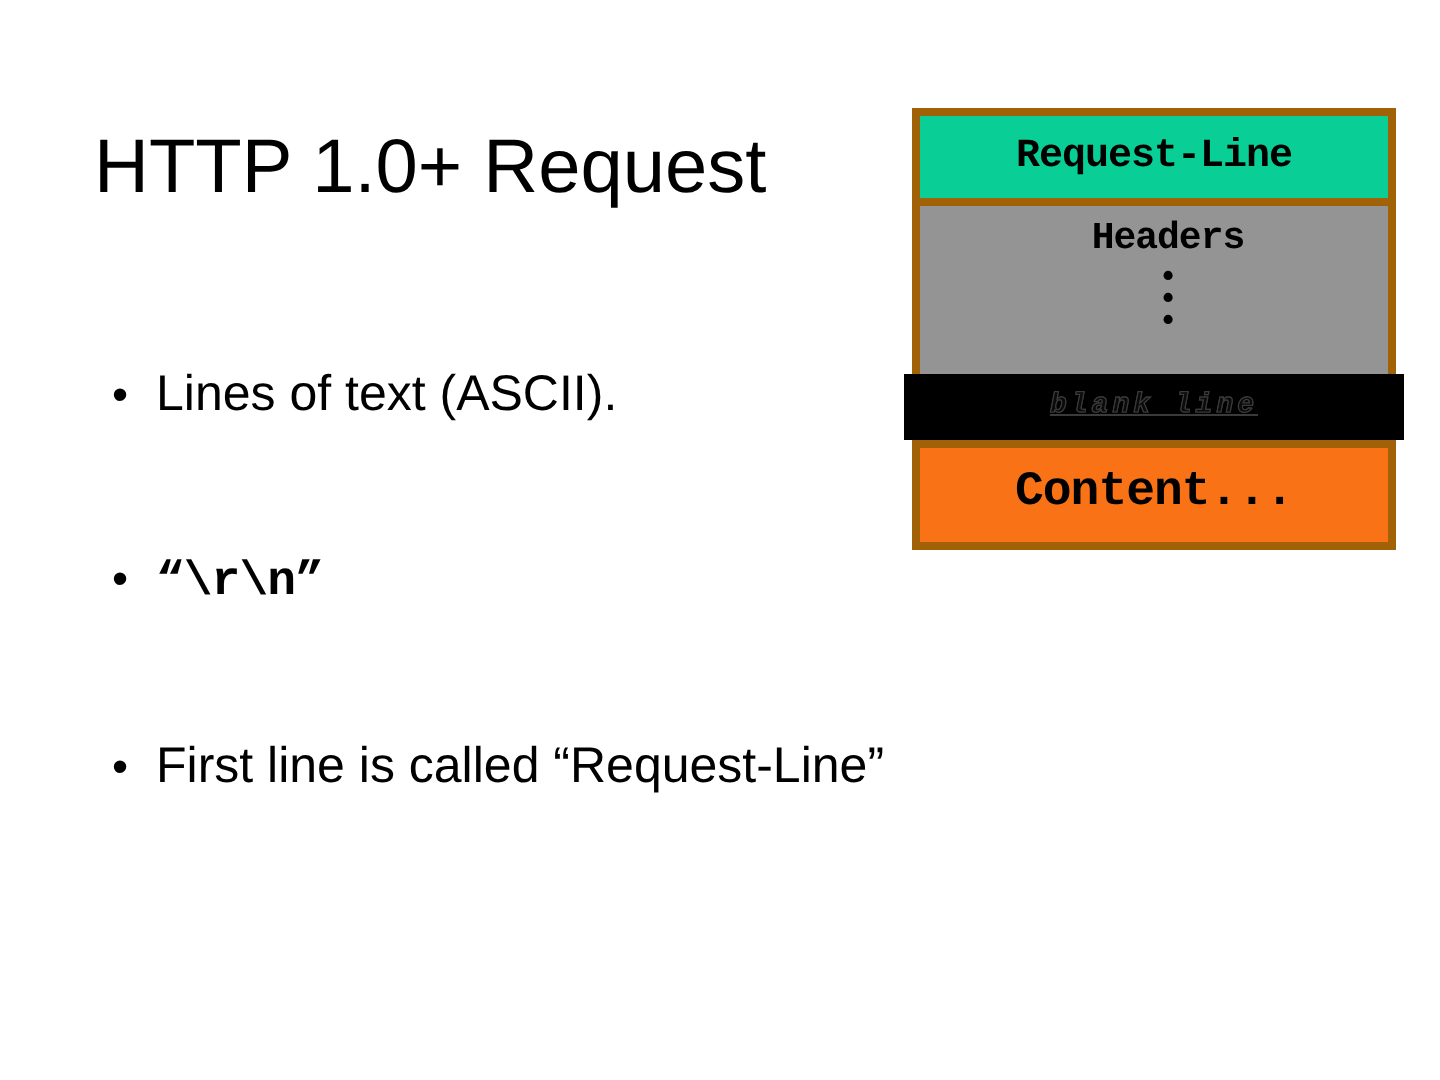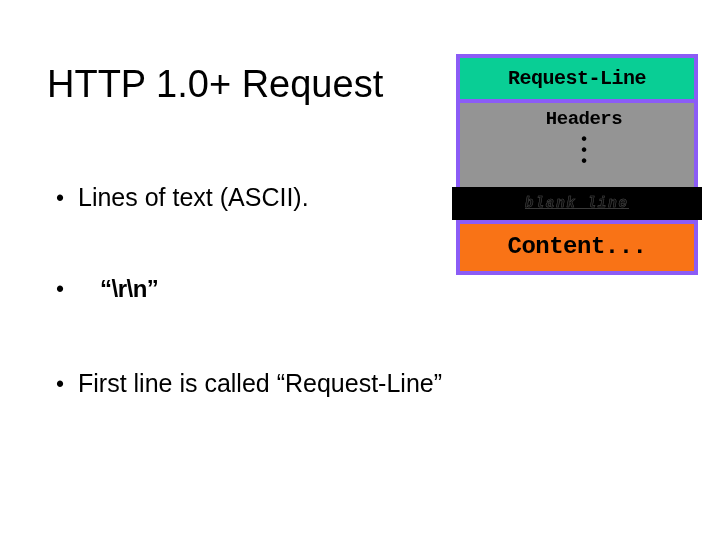--- a/index.html
+++ b/index.html
@@ -54,42 +54,41 @@
     flex: 0 0 auto;
   }
   .bullet-text {
     display: inline-block;
   }
   #bullet-0 { top: 164px; }
   #bullet-1 { top: 256px; }
   #bullet-2 { top: 350px; }
 
   .mono-code {
-    font-family: Liberation Sans, sans-serif;
+    font-family: Liberation Mono, monospace;
     font-weight: bold;
     font-size: 24px;
-    margin-left: 22px;
     letter-spacing: -0.5px;
   }
 
   
   #message-diagram {
     position: absolute;
     left: 452px;
     top: 36px;
     width: 250px;
     height: 221px;
   }
 
   .band {
     position: absolute;
     left: 4px;
     width: 242px;
     box-sizing: border-box;
-    border: 4px solid #8b5cf6;
+    border: 4px solid #a16207;
     font-family: "Liberation Mono", "DejaVu Sans Mono", monospace;
     font-weight: bold;
     color: #000000;
     text-align: center;
     overflow: hidden;
   }
 
   #band-request-line {
     top: 0px;
     height: 49px;

